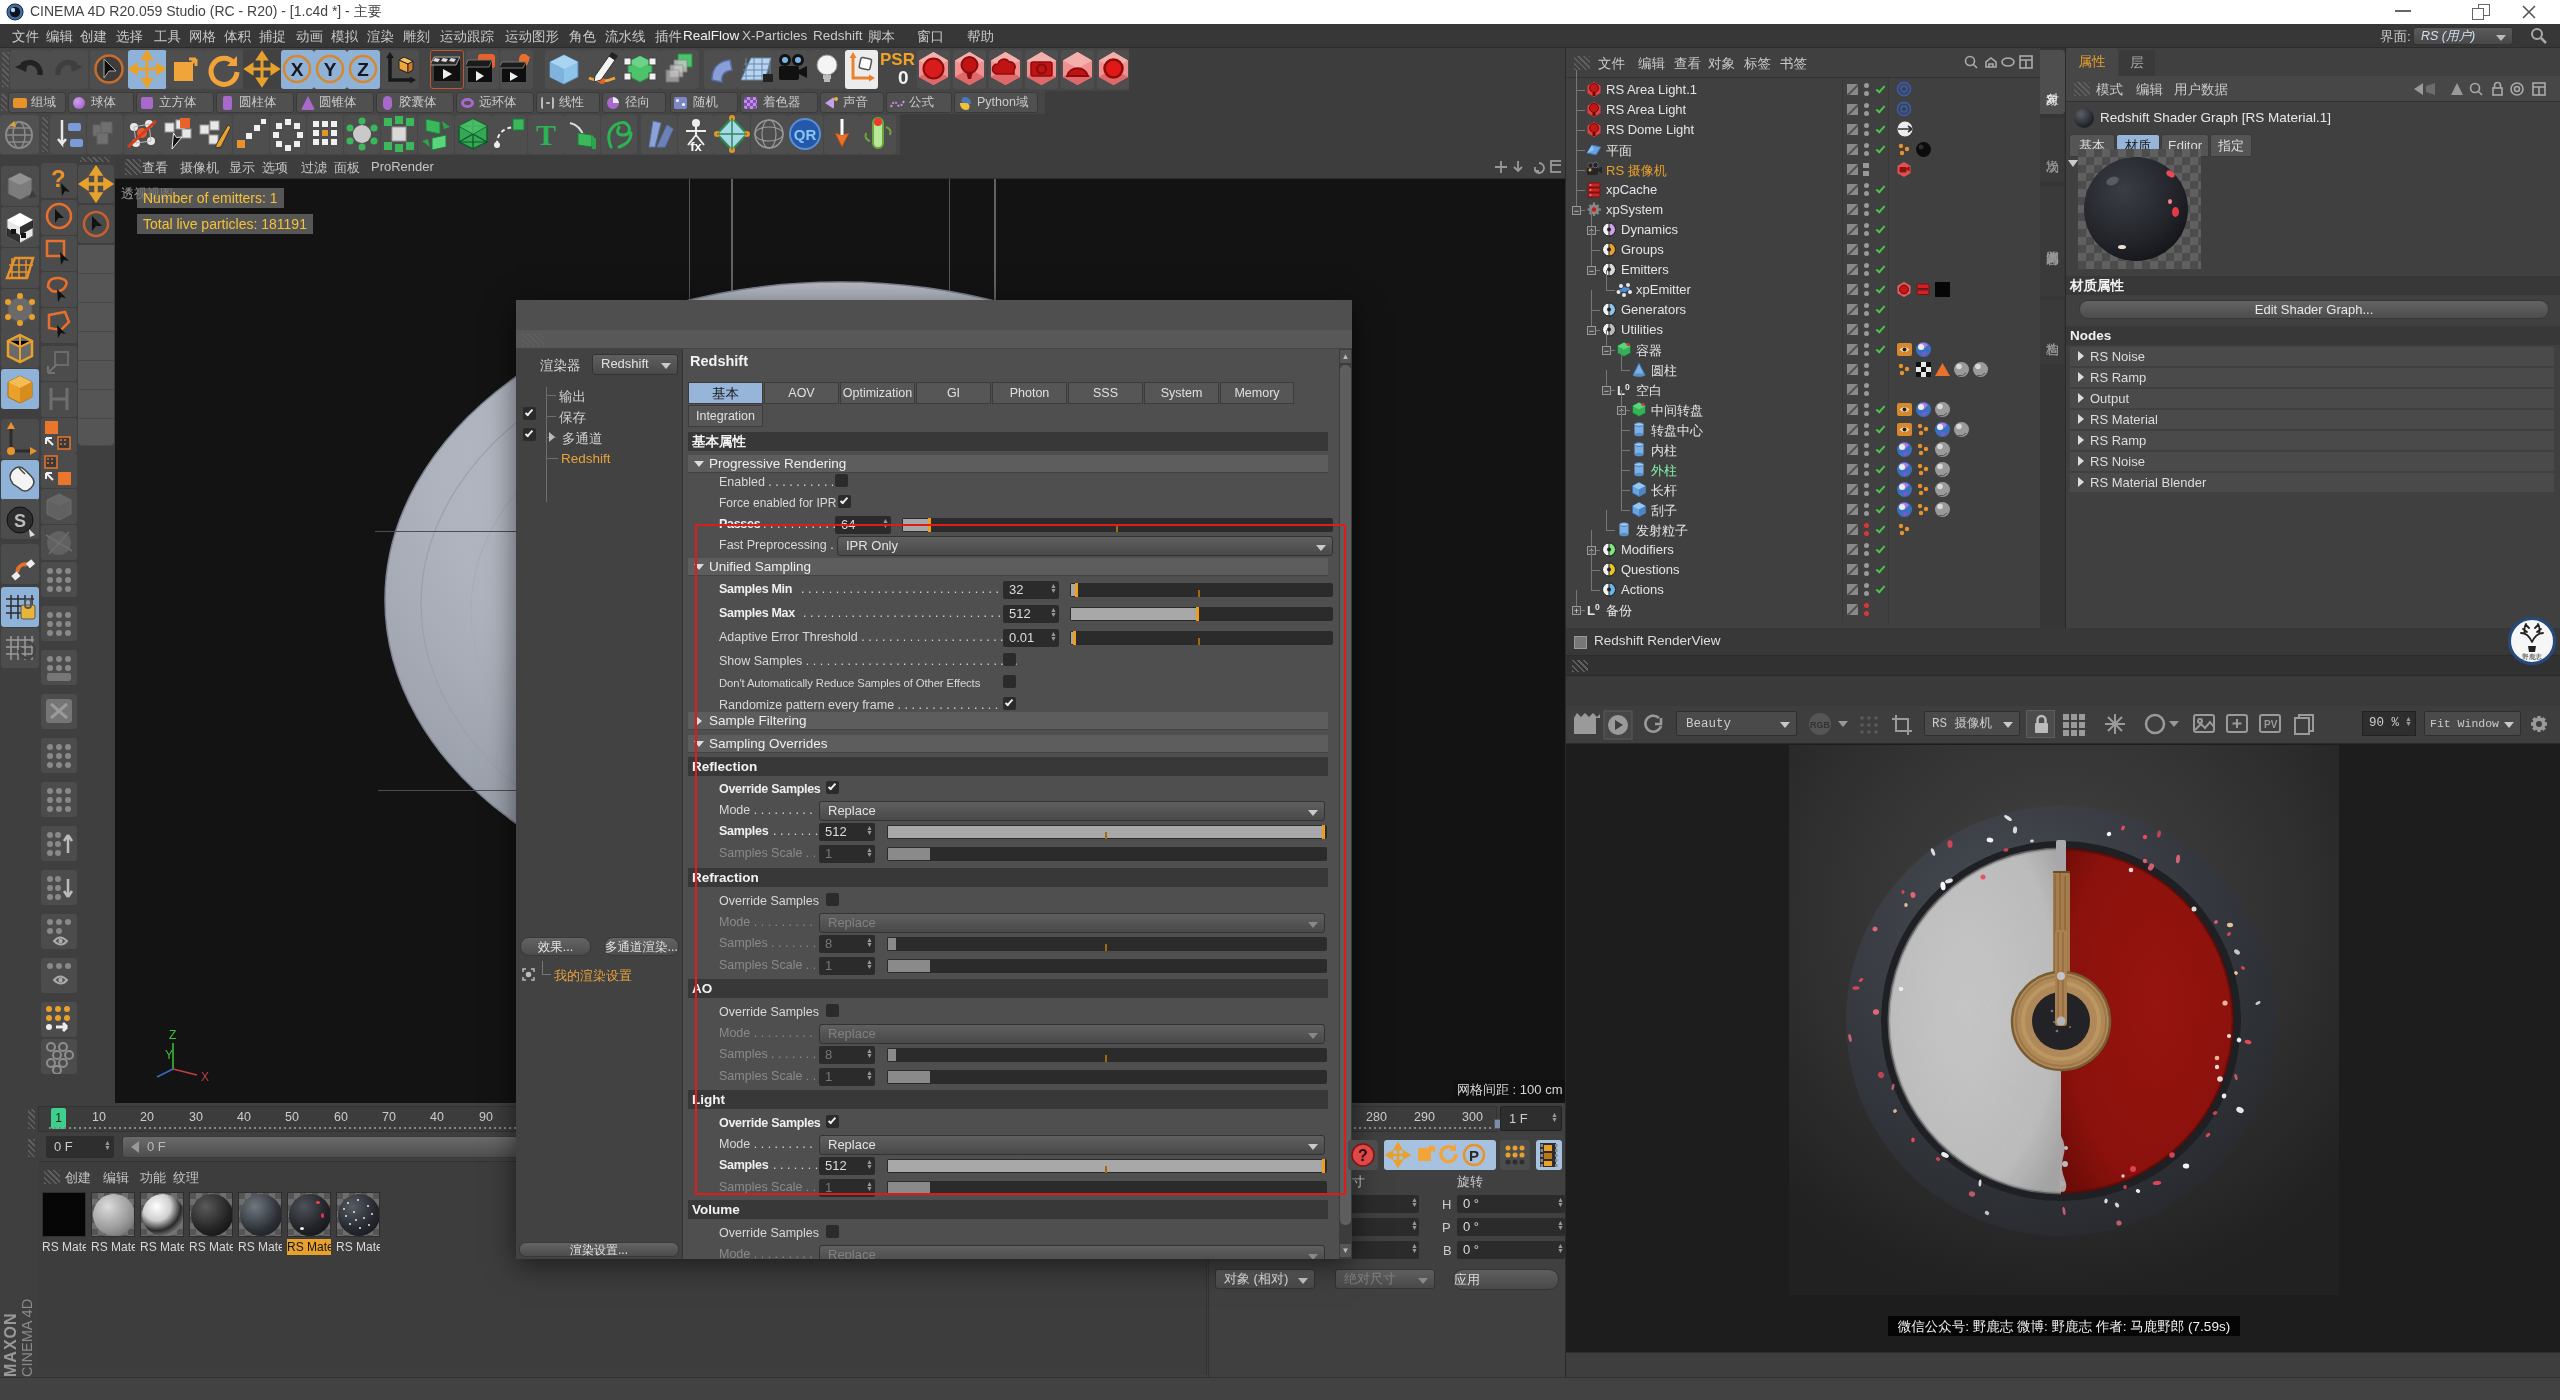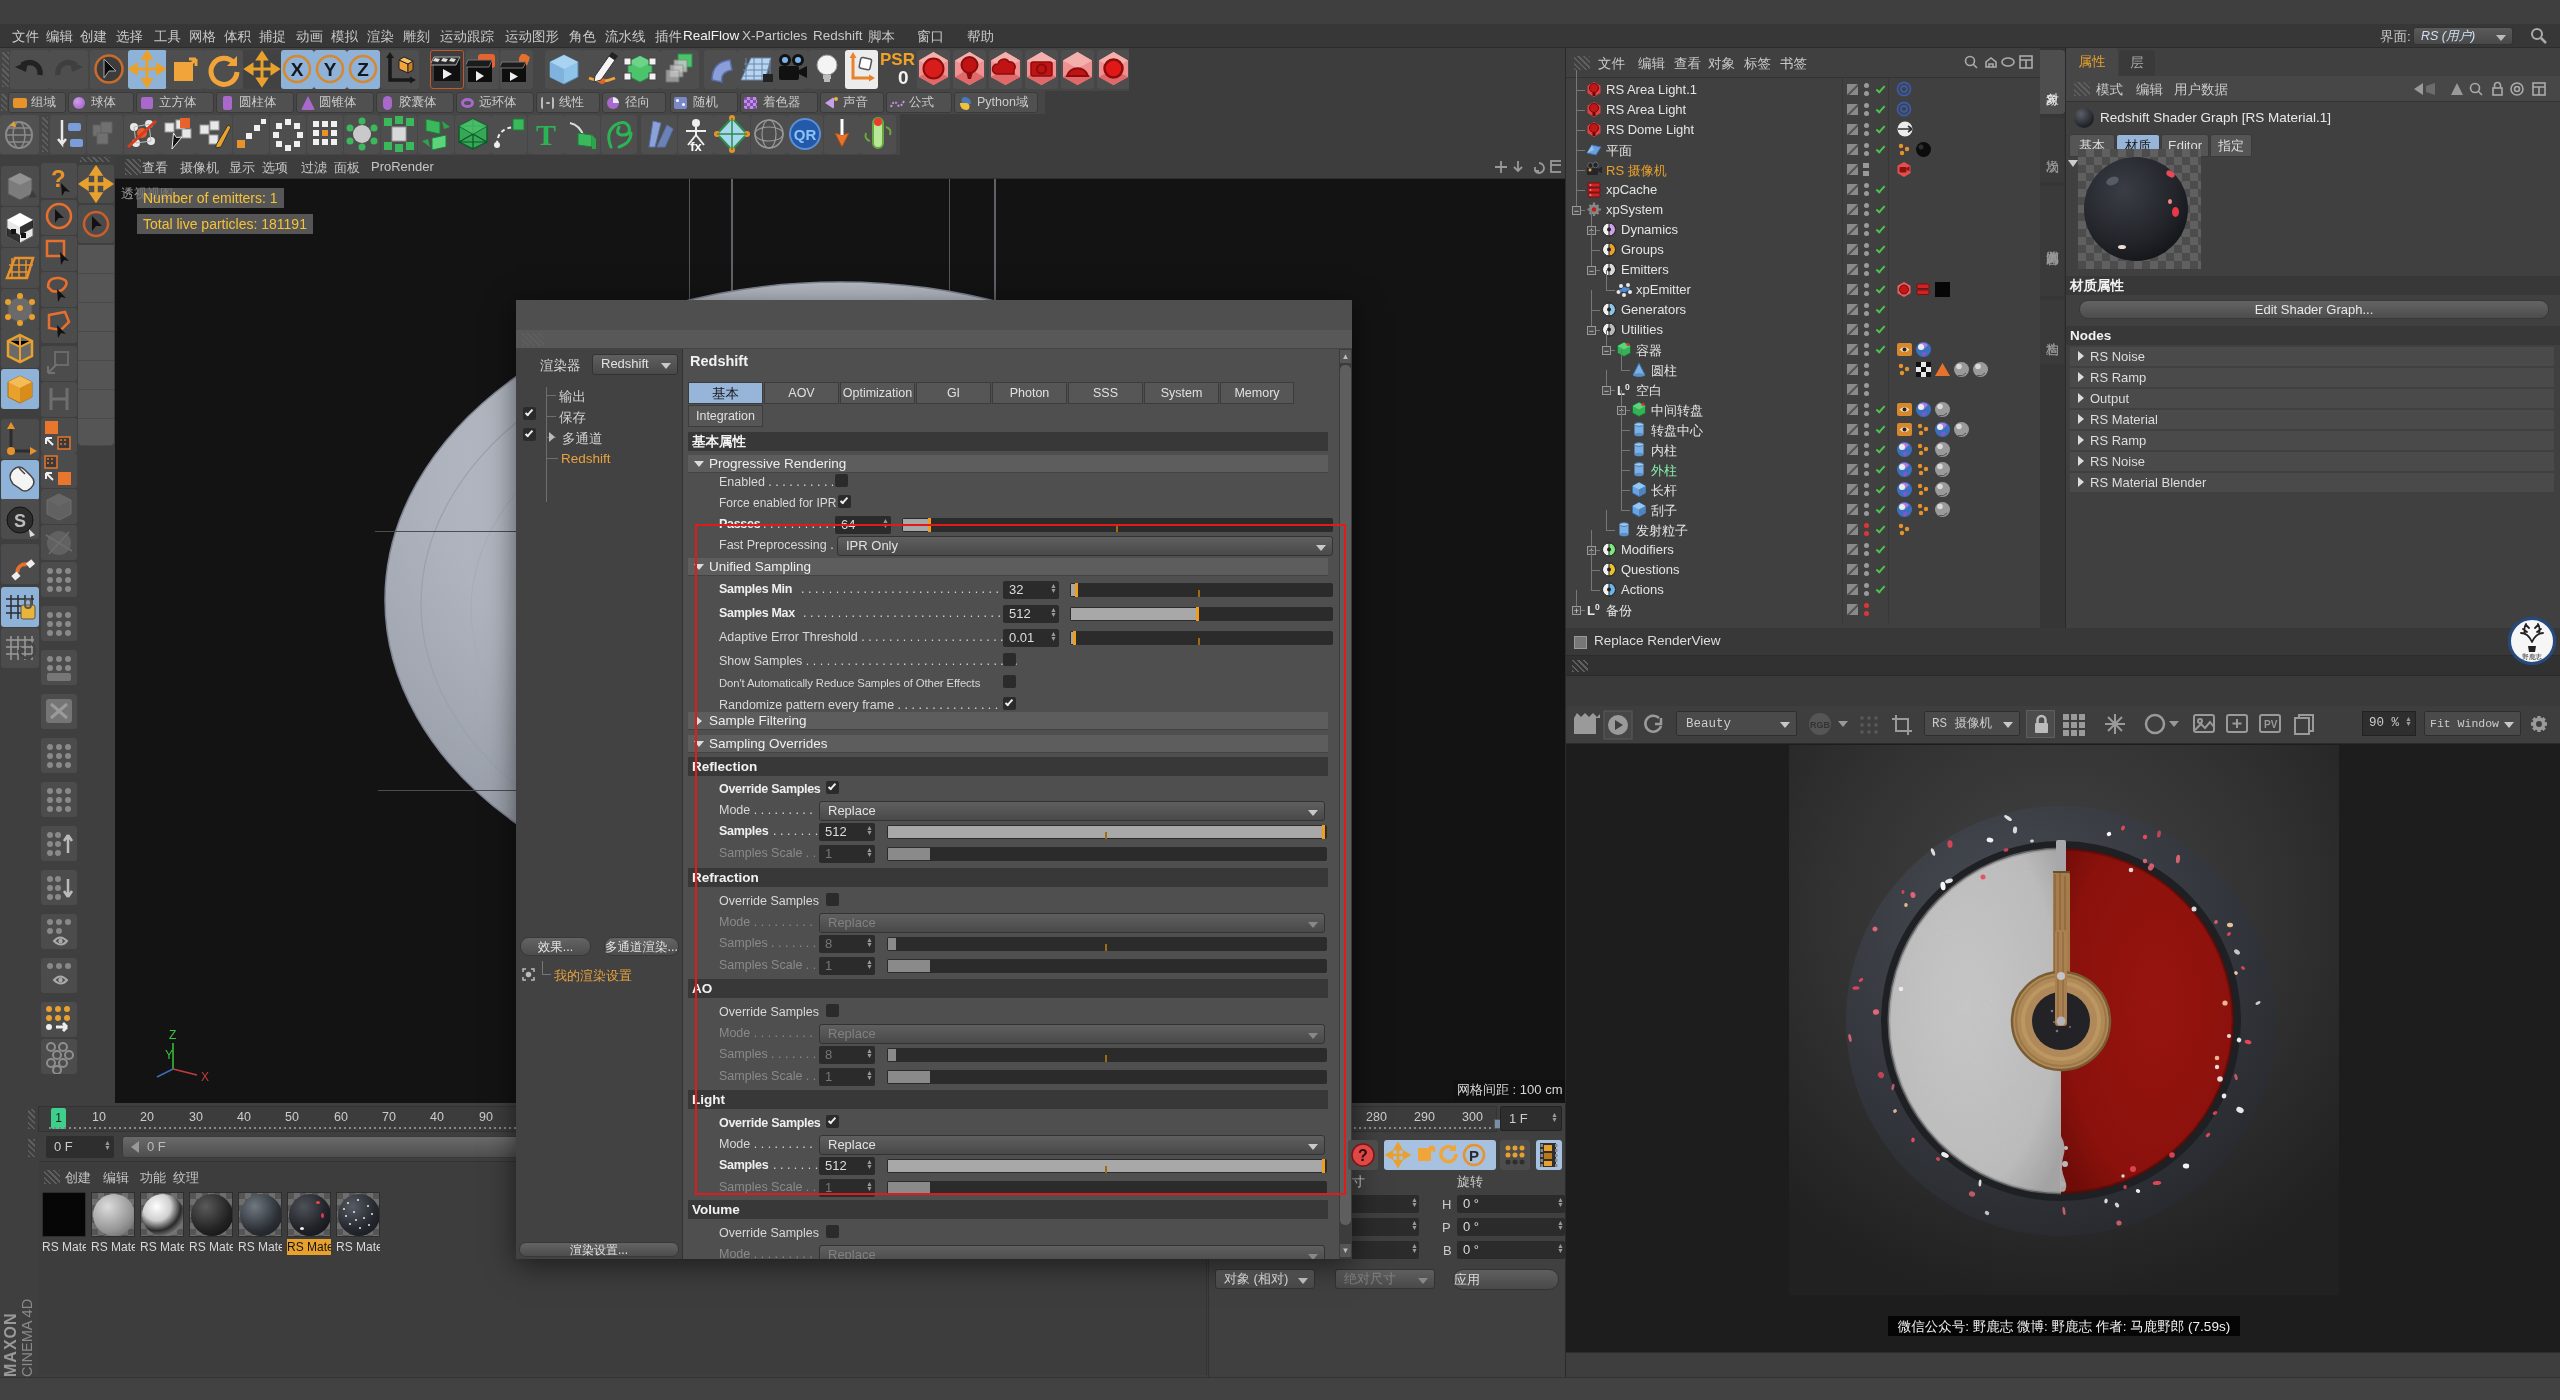--- a/index.html
+++ b/index.html
@@ -74,20 +74,34 @@
 .darr{position:absolute;right:6px;top:8px;width:0;height:0;border-left:5px solid transparent;border-right:5px solid transparent;border-top:6px solid #c9c9c9;}
 .cb{position:absolute;width:13px;height:13px;background:#2b2b2b;border-radius:2px;}
 .ckm{position:absolute;left:2px;top:2.5px;width:8px;height:4px;border-left:2.4px solid #f0f0f0;border-bottom:2.4px solid #f0f0f0;transform:rotate(-48deg);}
 .ckg{position:absolute;width:9px;height:5px;border-left:2.6px solid #4cc44c;border-bottom:2.6px solid #4cc44c;transform:rotate(-48deg);}
 .tri-r{display:inline-block;width:0;height:0;border-top:5px solid transparent;border-bottom:5px solid transparent;border-left:6px solid #ddd;}
 .tri-d{display:inline-block;width:0;height:0;border-left:5px solid transparent;border-right:5px solid transparent;border-top:6px solid #ddd;}
 #redrect{position:absolute;left:695px;top:524px;width:651px;height:671px;border:2px solid #e01b1b;z-index:60;}
 </style></head>
 <body>
 <div id="root">
+  <div class="abs" id="titlebar">
+    <svg class="abs" style="left:6px;top:3px" width="18" height="18">
+        <circle cx="9" cy="9" r="8.5" fill="#10131c"></circle>
+        <circle cx="9" cy="9" r="6.5" fill="none" stroke="#3d6ea5" stroke-width="2.6"></circle>
+        <circle cx="7" cy="7" r="2.2" fill="#b8d4ee"></circle>
+      </svg>
+    <span class="abs txt" style="left:30px;top:3px;">CINEMA 4D R20.059 Studio (RC - R20) - [1.c4d *] - 主要</span>
+    <span class="abs" style="left:2395px;top:10px;width:16px;height:2px;background:#666;"></span>
+    <span class="abs" style="left:2478px;top:4px;width:12px;height:12px;border:1.5px solid #666;"></span>
+    <span class="abs" style="left:2472px;top:8px;width:12px;height:12px;border:1.5px solid #666;background:#fff;"></span>
+    <svg class="abs" style="left:2521px;top:4px" width="16" height="16">
+        <path d="M2 2 L14 14 M14 2 L2 14" stroke="#555" stroke-width="1.6"></path>
+      </svg>
+  </div>
   <div class="abs" id="menubar">
     <span class="mitem" style="left:12px">文件</span>
       <span class="mitem" style="left:46px">编辑</span>
       <span class="mitem" style="left:80px">创建</span>
       <span class="mitem" style="left:116px">选择</span>
       <span class="mitem" style="left:154px">工具</span>
       <span class="mitem" style="left:189px">网格</span>
       <span class="mitem" style="left:224px">体积</span>
       <span class="mitem" style="left:259px">捕捉</span>
       <span class="mitem" style="left:296px">动画</span>
@@ -1721,21 +1735,21 @@
     <div class="nrow" style="top:320px"><span class="tri-r" style="margin:0 6px 0 8px"></span>RS Ramp</div>
     <div class="nrow" style="top:341px"><span class="tri-r" style="margin:0 6px 0 8px"></span>Output</div>
     <div class="nrow" style="top:362px"><span class="tri-r" style="margin:0 6px 0 8px"></span>RS Material</div>
     <div class="nrow" style="top:383px"><span class="tri-r" style="margin:0 6px 0 8px"></span>RS Ramp</div>
     <div class="nrow" style="top:404px"><span class="tri-r" style="margin:0 6px 0 8px"></span>RS Noise</div>
     <div class="nrow" style="top:425px"><span class="tri-r" style="margin:0 6px 0 8px"></span>RS Material Blender</div>
   </div>
   <div class="abs" id="rv">
     <div class="abs" style="left:0;top:0;width:995px;height:28px;background:#383838;border-bottom:1px solid #2c2c2c">
       <span class="abs" style="left:8px;top:8px;width:13px;height:13px;background:#777;border:1px solid #999"></span>
-      <span class="abs txt" style="left:28px;top:5px;font-size:13.5px;color:#dedede">Replace RenderView</span>
+      <span class="abs txt" style="left:28px;top:5px;font-size:13.5px;color:#dedede">Redshift RenderView</span>
     </div>
     <div class="abs" style="left:0;top:28px;width:995px;height:20px;background:#313131;border-bottom:1px solid #2a2a2a">
         <span class="abs grip" style="left:6px;top:4px;width:16px;height:12px"></span>
       </div>
     <div class="abs" style="left:0;top:78px;width:995px;height:38px;background:#3e3e3e;border-bottom:1px solid #2a2a2a">
       <svg class="abs" style="left:6px;top:4px" width="110" height="30">
         <g fill="#9a9a9a">
             <path d="M2 8 h22 v16 h-22z M2 8 l3-5 4 4 4-4 4 4 4-4 4 4 3-3 v4z"></path>
           </g>
         <rect x="32" y="1" width="28" height="28" fill="#464646" stroke="#5a5a5a"></rect>

